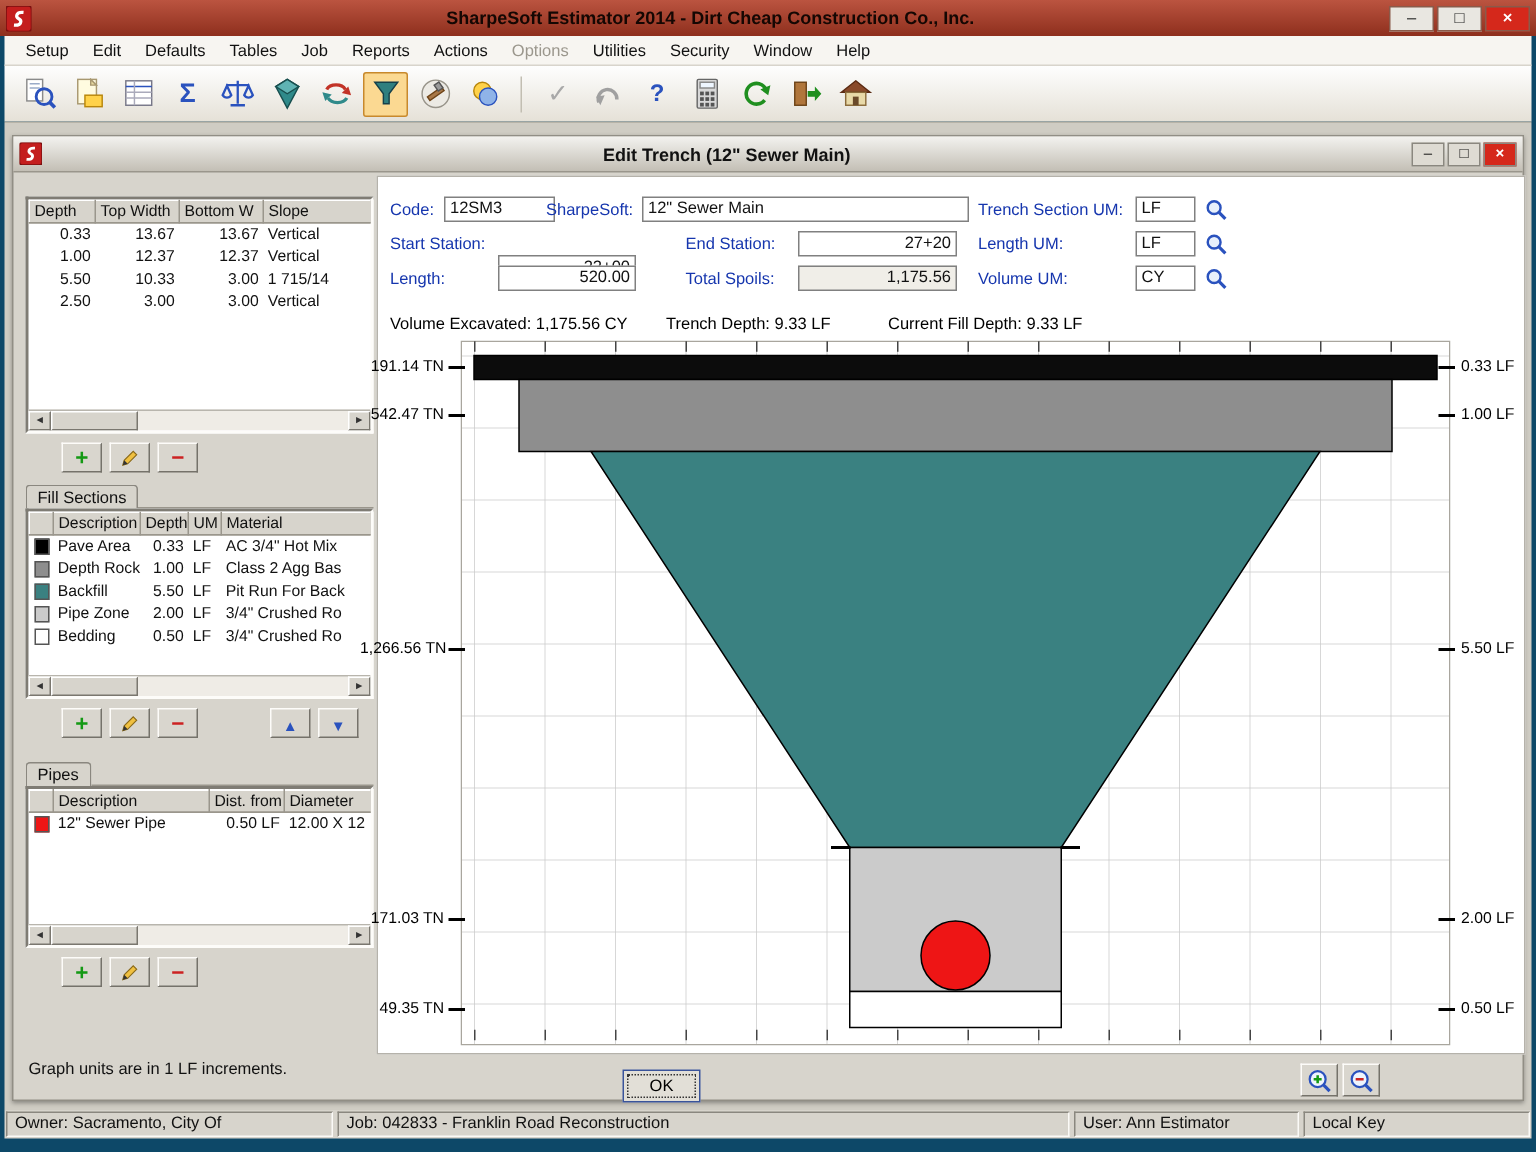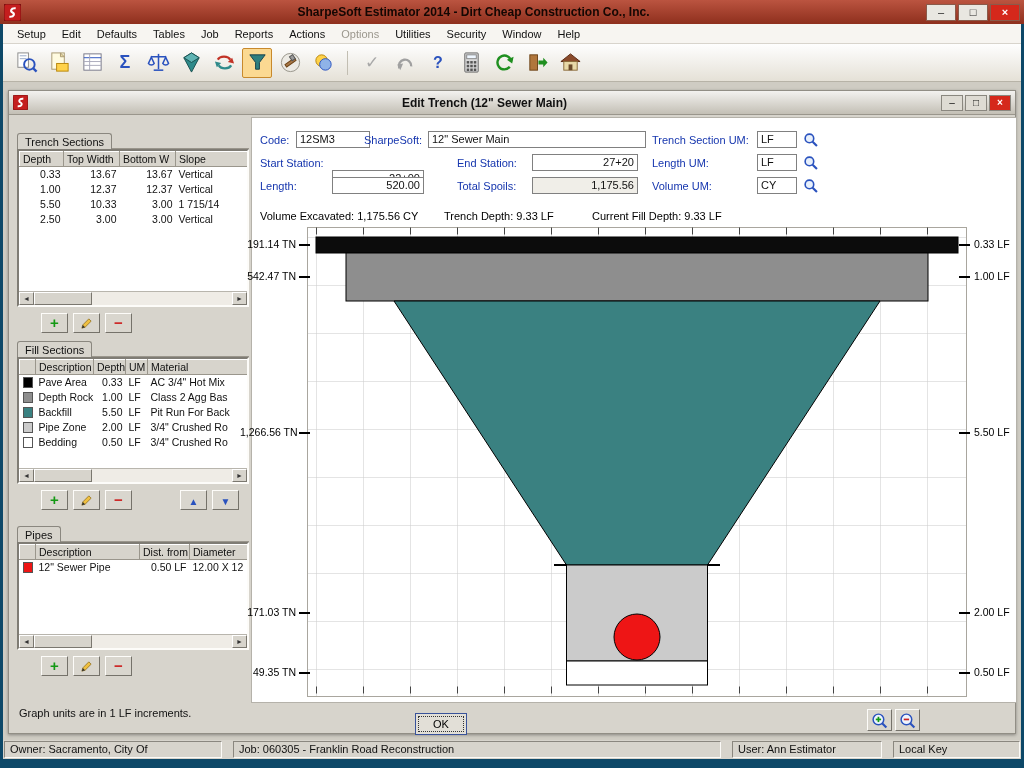--- a/index.html
+++ b/index.html
@@ -68,21 +68,21 @@
   .graph{position:absolute;left:55px;top:109px;width:660px;height:470px}
   .axl{position:absolute;font-size:10.5px;color:#000;white-space:nowrap}
   .axl.left{left:-12px;width:56px;text-align:right}
   .axl.right{left:722px}
   .dash{position:absolute;width:11px;height:2px;background:#000}
   
   .okbtn{position:absolute;left:406px;top:598px;width:52px;height:22px;background:#e2dfd7;border:1px solid #39539a;outline:1px dotted #333;outline-offset:-4px;font-size:11px;font-family:inherit}
   .zoombtns{position:absolute;left:858px;top:594px;display:flex;gap:3px}
   .zbtn{width:25px;height:22px;background:#d9d6ce;border:1px solid;border-color:#fdfcf9 #75726a #75726a #fdfcf9;display:flex;align-items:center;justify-content:center;padding:0}
   
-  .statusbar{position:absolute;top:740px;left:3px;right:3px;height:19px;background:#d7d4cc;display:flex;gap:11px;padding:1px}
+  .statusbar{position:absolute;top:740px;left:3px;right:3px;height:19px;background:#d7d4cc;display:flex;gap:3px;padding:1px}
   .spanel{border:1px solid;border-color:#8a877f #fbfaf7 #fbfaf7 #8a877f;padding:1px 5px;font-size:11px;white-space:nowrap;overflow:hidden}
   .sp-owner{width:218px}.sp-job{width:488px}.sp-user{width:150px}.sp-key{flex:1}
 </style>
 </head>
 <body>
 
 <div class="titlebar">
   <div class="logo">
     <svg viewBox="0 0 16 16" width="17" height="17">
         <rect width="16" height="16" rx="2" fill="#c41e1e" stroke="#7a0f0f"></rect>
@@ -246,24 +246,20 @@
         <div class="cbtn">–</div>
         <div class="cbtn">□</div>
         <div class="cbtn close">×</div>
       </div>
     </div>
 
     <div class="child-content">
 
       <div class="lpanel">
 
-        <div class="tabrow">
-          <div class="tab">Trench Sections</div>
-          <div class="tabline"></div>
-        </div>
         <div class="gridbox" style="height:158px">
           <table class="grid">
             <colgroup>
                 <col style="width:44px">
                 <col style="width:56px">
                 <col style="width:56px">
                 <col style="width:72px">
               </colgroup>
             <thead>
                 <tr>
@@ -582,16 +578,16 @@
             </svg>
         </button>
       </div>
 
     </div>
   </div>
 </div>
 
 <div class="statusbar">
   <div class="spanel sp-owner">Owner: Sacramento, City Of</div>
-  <div class="spanel sp-job">Job: 060305 - Franklin Road Reconstruction</div>
+  <div class="spanel sp-job">Job: 042833 - Franklin Road Reconstruction</div>
   <div class="spanel sp-user">User: Ann Estimator</div>
   <div class="spanel sp-key">Local Key</div>
 </div>
 
 </body></html>

